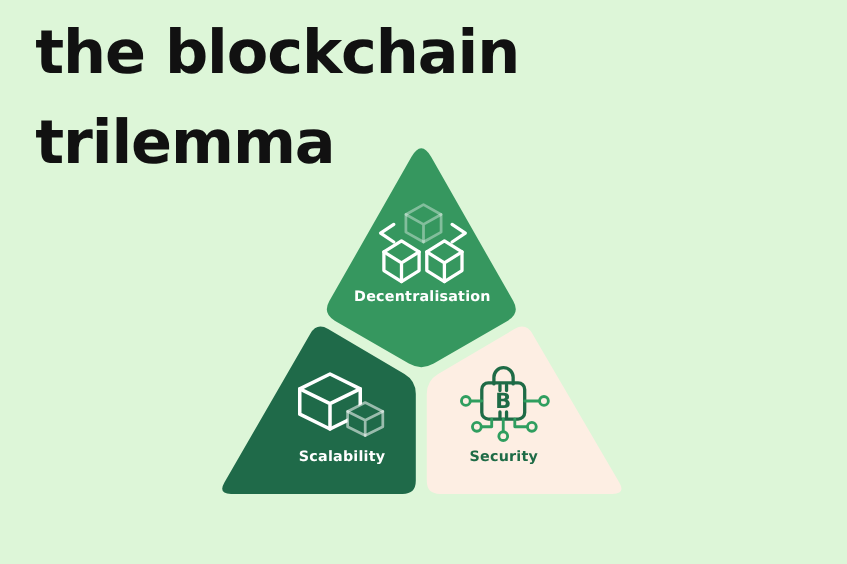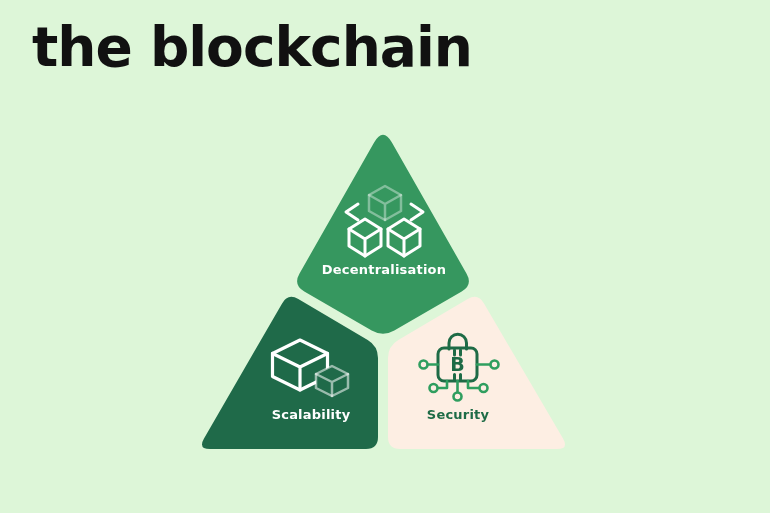--- a/index.html
+++ b/index.html
@@ -23,20 +23,21 @@
     font-weight:bold;font-size:13px;letter-spacing:.2px;
   }
 </style>
 </head>
 <body>
 
 <div class="canvas">
 
   <div class="title">
     <div>the blockchain</div>
+    <div>trilemma</div>
   </div>
 
   <div class="logo-badge">
     <svg width="58" height="58" viewBox="0 0 58 58">
       <g fill="none" stroke="#ffffff" stroke-width="2.6" stroke-linecap="round" stroke-linejoin="round">
         <g transform="rotate(45 29 26)">
           <path d="M29,9 C34,14 36,21 33,30 L25,30 C22,21 24,14 29,9 Z"></path>
           <circle cx="29" cy="20" r="4.2"></circle>
           <path d="M25,30 L21,34 M33,30 L37,34"></path>
         </g>

